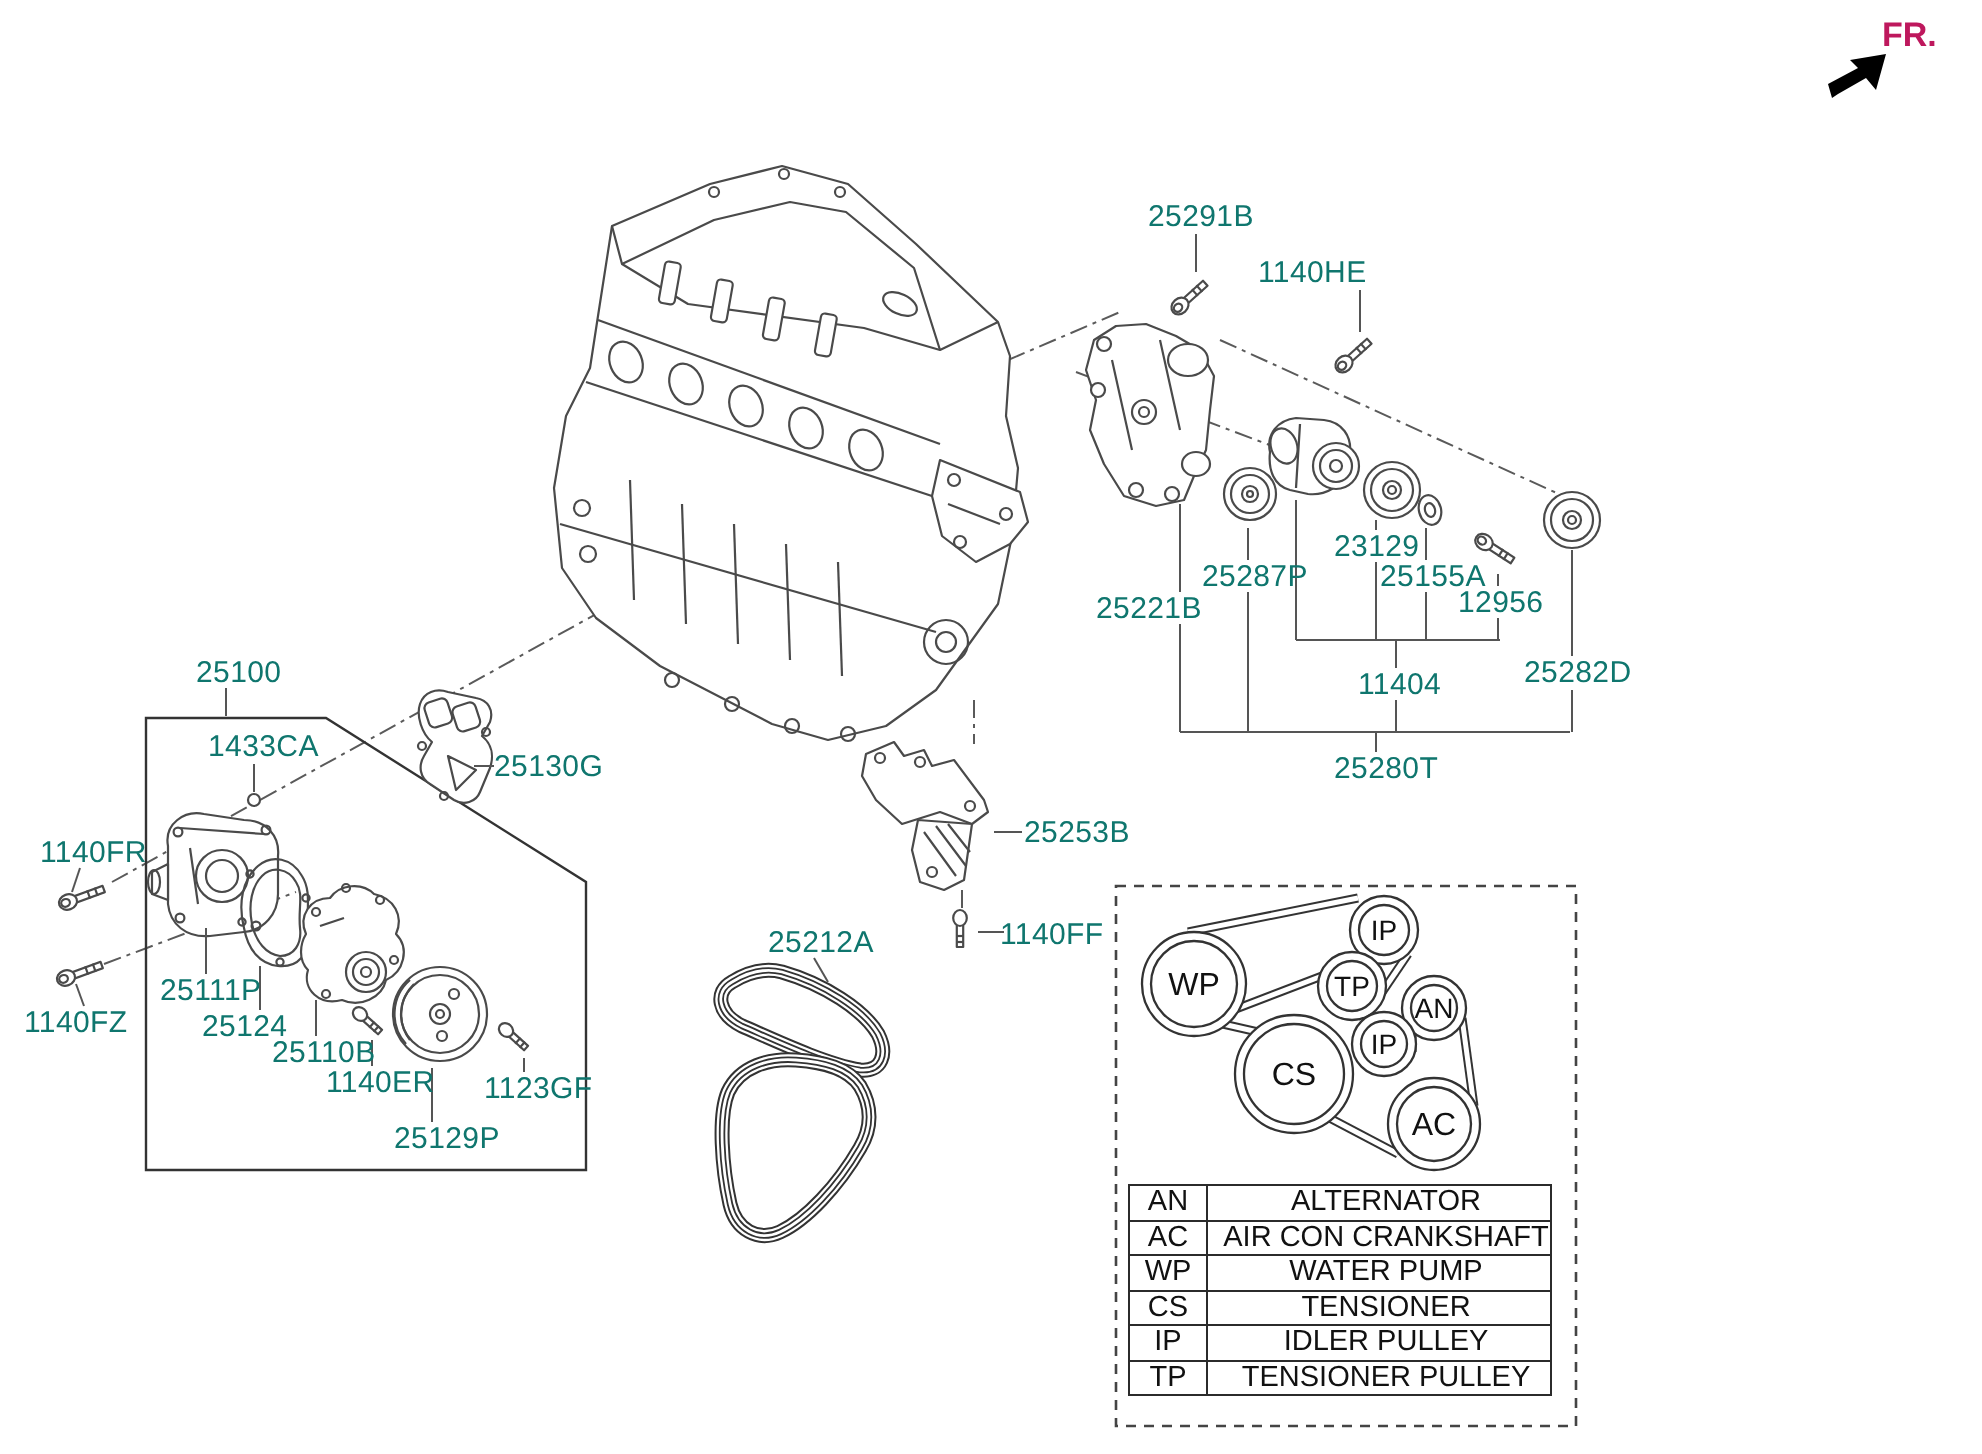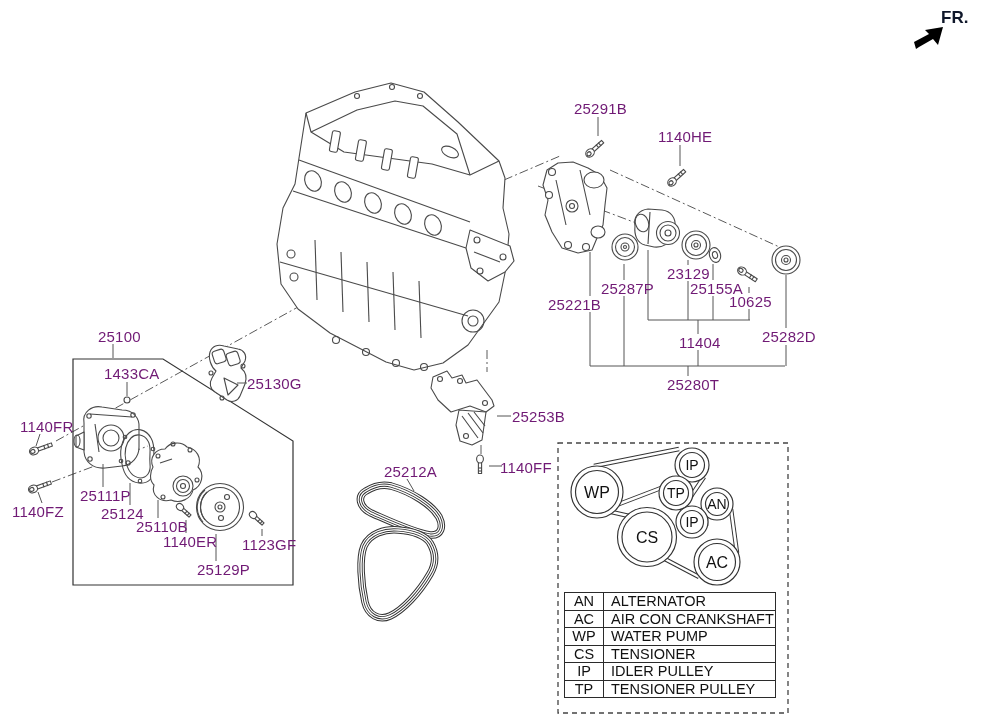--- a/index.html
+++ b/index.html
@@ -1,27 +1,27 @@
 <!DOCTYPE html>
 <html><head>
 <meta charset="utf-8">
 <style>
   html,body{margin:0;padding:0;background:#fff;}
   .stage{position:relative;width:991px;height:727px;background:#fff;overflow:hidden;
          font-family:"Liberation Sans",sans-serif;}
   .stage svg{position:absolute;left:0;top:0;}
-  .plabel{position:absolute;font-size:15px;line-height:1.05;color:#701a75;white-space:nowrap;
+  .plabel{position:absolute;font-size:15px;line-height:1.05;color:#0f766e;white-space:nowrap;
           letter-spacing:.2px;}
-  .fr-label{position:absolute;left:941px;top:8px;font-size:17px;font-weight:bold;color:#0f172a;}
+  .fr-label{position:absolute;left:941px;top:8px;font-size:17px;font-weight:bold;color:#be185d;}
   table.legend{position:absolute;left:564px;top:592px;width:212px;border-collapse:collapse;
                table-layout:fixed;background:#fff;}
   table.legend td{border:1.5px solid #2b2b2b;font-size:14.5px;height:16.5px;padding:0;color:#111;
                   overflow:hidden;}
   table.legend td.code{width:38px;text-align:center;}
-  table.legend td.name{padding-left:7px;}
+  table.legend td.name{padding-left:7px;text-align:center;}
 </style>
 </head>
 <body>
 
 <div class="stage">
 
 <svg width="991" height="727" viewBox="0 0 991 727">
 
   <g stroke="#5a5a5a" stroke-width="1" fill="none" stroke-dasharray="9 3 2 3">
     <line x1="56" y1="441" x2="345" y2="281"></line>
@@ -345,25 +345,25 @@
         <text x="647" y="537" dy="5.5" font-size="16">CS</text>
         <text x="717" y="562" dy="5.5" font-size="16">AC</text>
       </g>
     </g>
   </g>
 
   <path fill="#000" d="M916,49 L914,42 L929,34 L925,30 L943,27 L938,45 L933,39 L919,47 Z"></path>
 </svg>
 
 <div class="plabel" style="left:574px;top:101px">25291B</div>
-<div class="plabel" style="left:658px;top:129px">1140HE</div>
+<div class="plabel" style="left:629px;top:129px">1140HE</div>
 <div class="plabel" style="left:667px;top:266px">23129</div>
 <div class="plabel" style="left:601px;top:281px">25287P</div>
 <div class="plabel" style="left:690px;top:281px">25155A</div>
-<div class="plabel" style="left:729px;top:294px">10625</div>
+<div class="plabel" style="left:729px;top:294px">12956</div>
 <div class="plabel" style="left:548px;top:297px">25221B</div>
 <div class="plabel" style="left:679px;top:335px">11404</div>
 <div class="plabel" style="left:762px;top:329px">25282D</div>
 <div class="plabel" style="left:667px;top:377px">25280T</div>
 <div class="plabel" style="left:98px;top:329px">25100</div>
 <div class="plabel" style="left:104px;top:366px">1433CA</div>
 <div class="plabel" style="left:247px;top:376px">25130G</div>
 <div class="plabel" style="left:20px;top:419px">1140FR</div>
 <div class="plabel" style="left:80px;top:488px">25111P</div>
 <div class="plabel" style="left:12px;top:504px">1140FZ</div>

